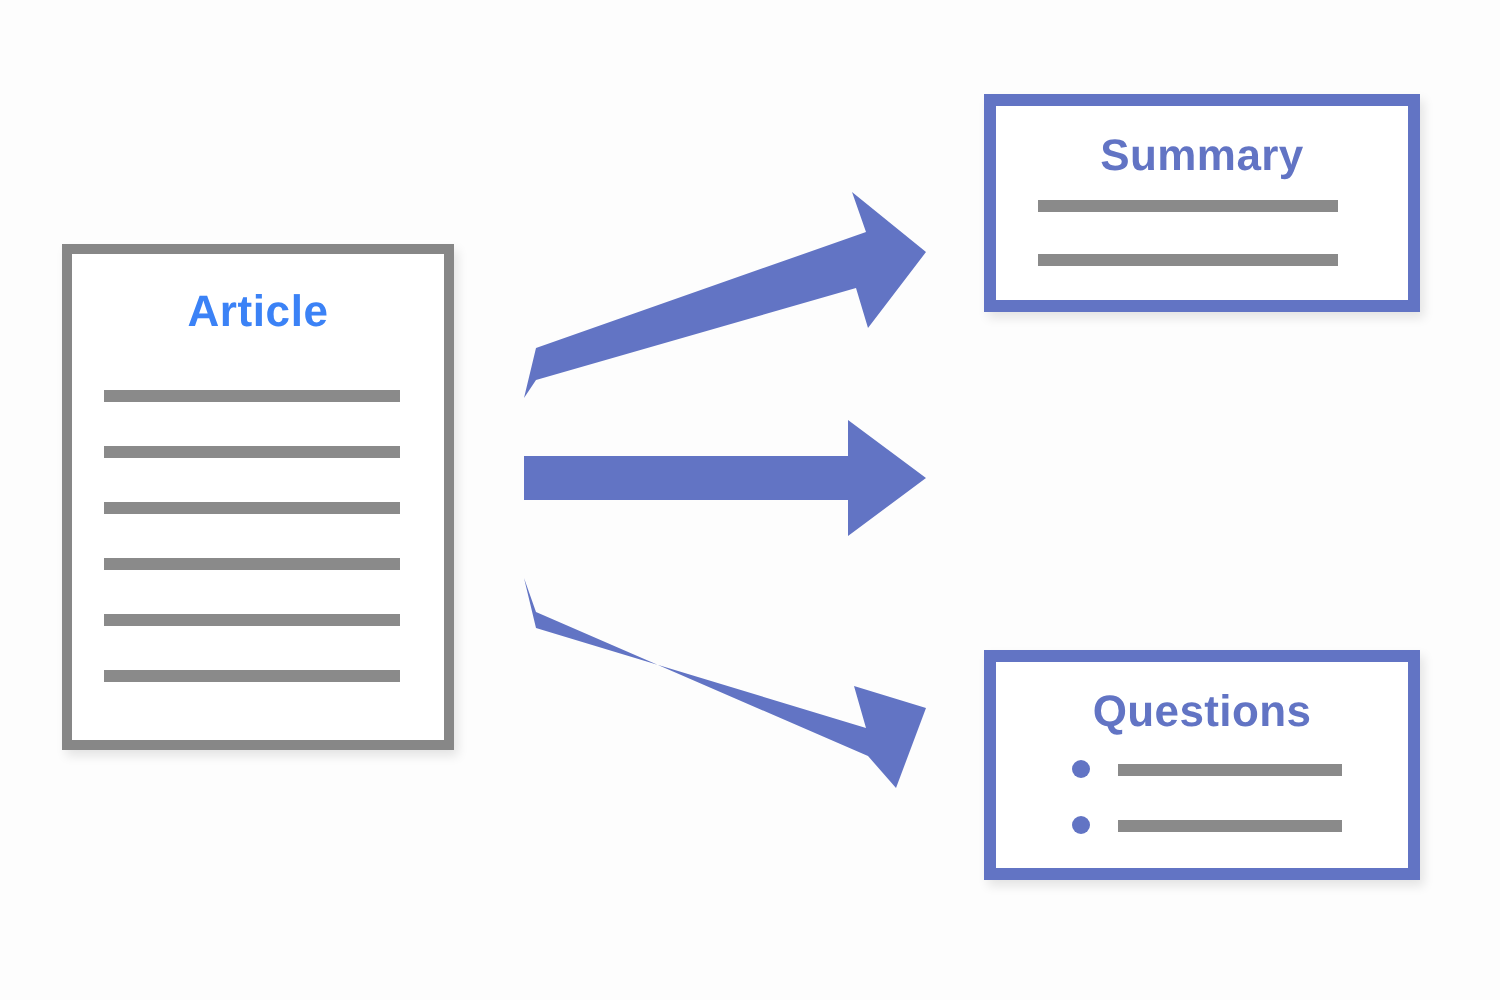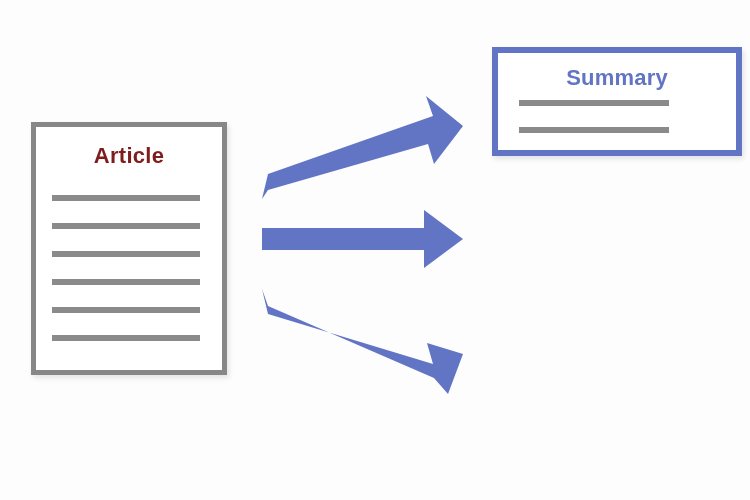--- a/index.html
+++ b/index.html
@@ -29,21 +29,21 @@
     box-shadow: 2px 3px 5px rgba(0,0,0,0.10);
   }
   #article-title {
     position: absolute;
     left: 0;
     top: 16px;
     width: 100%;
     text-align: center;
     font-size: 22px;
     font-weight: bold;
-    color: #7f1d1d;
+    color: #3b82f6;
     letter-spacing: 0.3px;
   }
   .doc-line {
     position: absolute;
     left: 16px;
     width: 148px;
     height: 6px;
     background: #8a8a8a;
   }
 
@@ -53,21 +53,21 @@
     overflow: visible;
   }
   #arrow-top    { left: 258px; top: 104px; }
   #arrow-middle { left: 258px; top: 214px; }
   #arrow-bottom { left: 258px; top: 284px; }
 
   
   .card {
     position: absolute;
     left: 492px;
-    width: 250px;
+    width: 218px;
     box-sizing: border-box;
     background: #ffffff;
     border: 6px solid #6274c4;
     box-shadow: 2px 3px 5px rgba(0,0,0,0.10);
   }
   #card-summary   { top: 47px;  height: 109px; }
   #card-vocab     { top: 186px; height: 109px; }
   #card-questions { top: 325px; height: 115px; }
 
   .card-title {
@@ -154,14 +154,25 @@
     <polygon fill="#6274c4" points="4,5 10,30 175,80 169,59 205,70 190,110 176,94 10,22"></polygon>
   </svg>
 
   <div id="card-summary" class="card">
     <div class="card-title">Summary</div>
     <div id="summary-line-0" class="card-line"></div>
     <div id="summary-line-1" class="card-line"></div>
   </div>
 
 
+  <div id="card-questions" class="card">
+    <div class="card-title">Questions</div>
+    <div id="bullet-row-0" class="bullet-row">
+      <span class="bullet-dot"></span>
+      <span class="bullet-line"></span>
+    </div>
+    <div id="bullet-row-1" class="bullet-row">
+      <span class="bullet-dot"></span>
+      <span class="bullet-line"></span>
+    </div>
+  </div>
 
 </div>
 
 </body></html>

